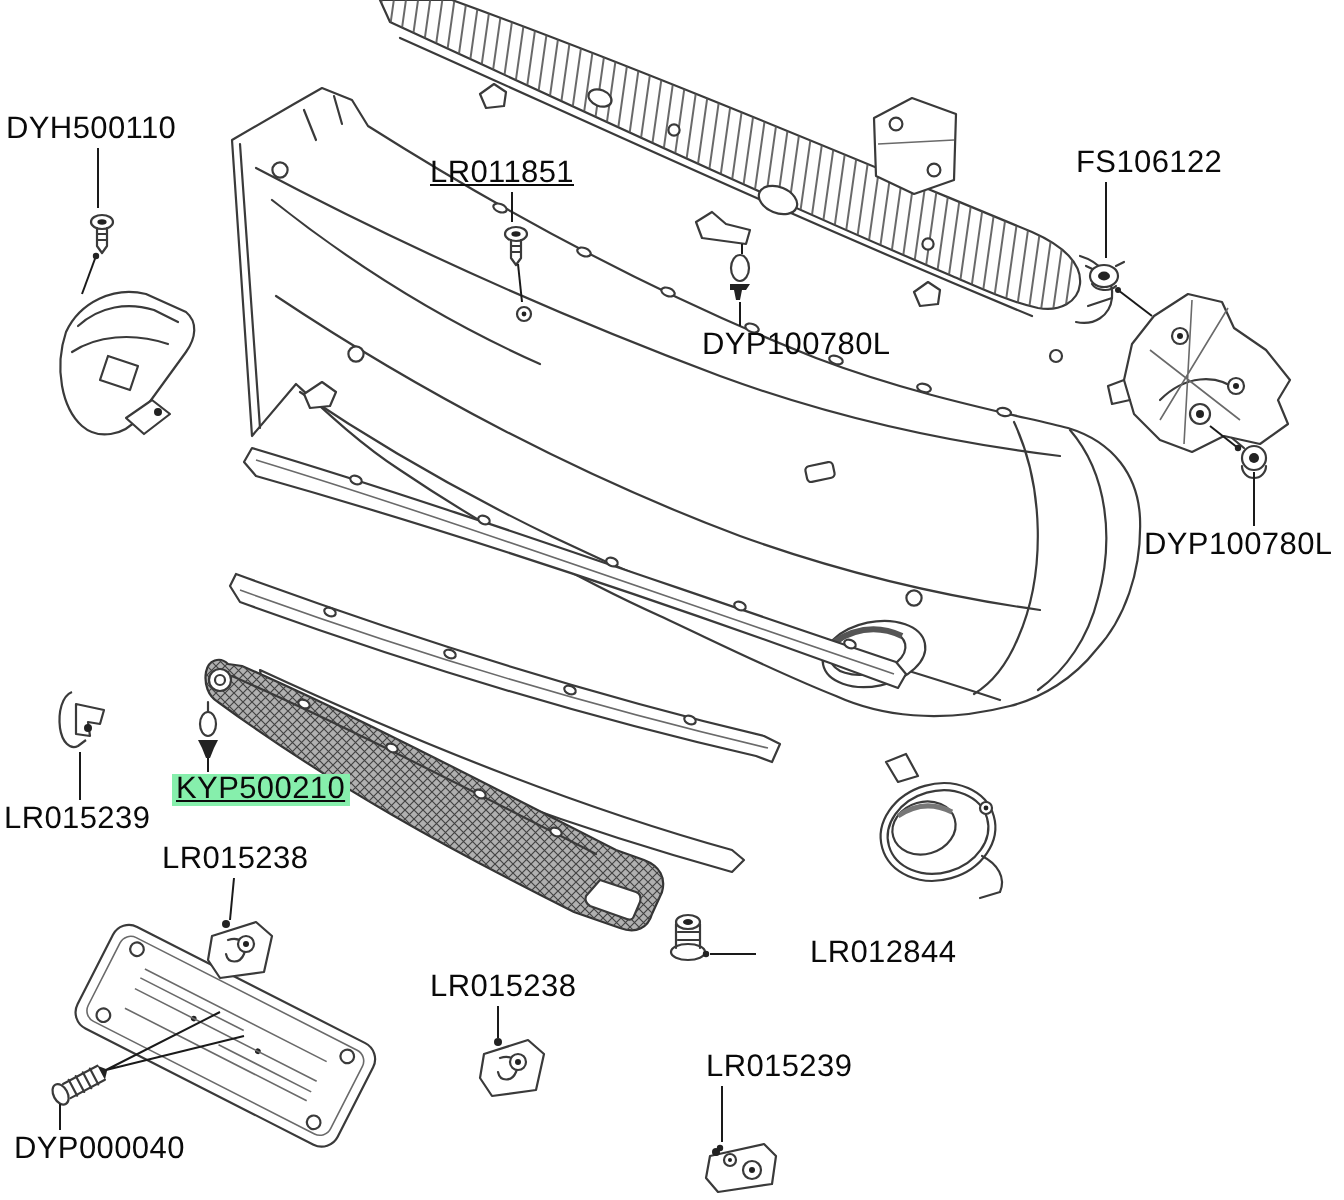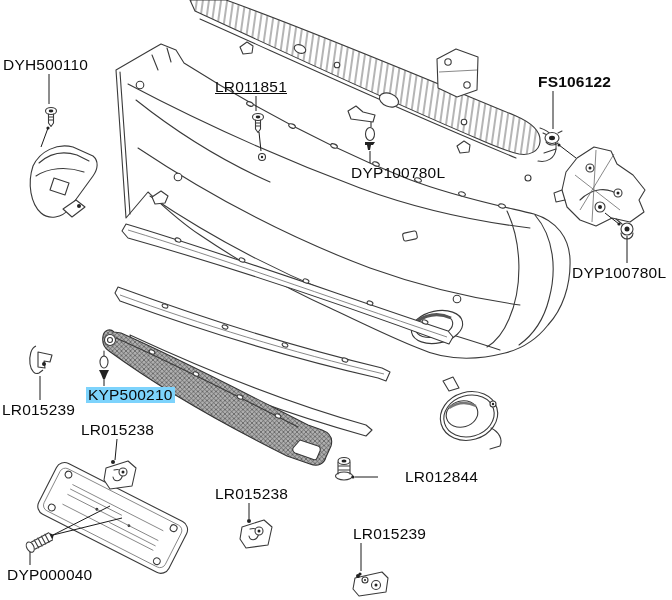--- a/index.html
+++ b/index.html
@@ -1,21 +1,21 @@
 <!DOCTYPE html>
 <html><head>
 <meta charset="utf-8">
 <style>
   html,body{margin:0;padding:0;background:#fff;}
   #stage{position:relative;width:672px;height:600px;background:#fff;overflow:hidden;
          font-family:"Liberation Sans",sans-serif;}
   #art{position:absolute;left:0;top:0;}
   .callout{position:absolute;font-size:15.5px;line-height:16px;color:#0a0a0a;
            white-space:nowrap;letter-spacing:0.2px;}
-  .callout.boxed{background:#7dd3fc;padding:0 2px;}
+  .callout.boxed{background:#86efac;padding:0 2px;text-decoration:underline;}
   svg *{vector-effect:non-scaling-stroke;}
   .ln{fill:none;stroke:#3a3a3a;stroke-width:1.1;stroke-linecap:round;stroke-linejoin:round;}
   .lnw{fill:#ffffff;stroke:#3a3a3a;stroke-width:1.1;stroke-linejoin:round;}
   .thin{fill:none;stroke:#6a6a6a;stroke-width:0.8;}
   .leader{fill:none;stroke:#1a1a1a;stroke-width:1;}
   .dark{fill:#222;stroke:none;}
 </style>
 </head>
 <body>
 
@@ -270,21 +270,21 @@
     <path class="leader" d="M355,477 L378,477"></path>
     <path class="leader" d="M361,543 L361,571"></path>
         <circle class="dark" cx="360" cy="574" r="1.6"></circle>
     <path class="leader" d="M30,552 L30,565"></path>
     <path class="leader" d="M53,535 L110,506 M53,535 L122,518"></path>
   </g>
 </svg>
 
 <div class="callout" style="left:3px;top:57px;">DYH500110</div>
 <div class="callout" style="left:215px;top:79px;text-decoration:underline;">LR011851</div>
-<div class="callout" style="left:538px;top:74px;font-weight:bold;">FS106122</div>
+<div class="callout" style="left:538px;top:74px;">FS106122</div>
 <div class="callout" style="left:351px;top:165px;">DYP100780L</div>
 <div class="callout" style="left:572px;top:265px;">DYP100780L</div>
 <div class="callout boxed" style="left:86px;top:387px;">KYP500210</div>
 <div class="callout" style="left:2px;top:402px;">LR015239</div>
 <div class="callout" style="left:81px;top:422px;">LR015238</div>
 <div class="callout" style="left:215px;top:486px;">LR015238</div>
 <div class="callout" style="left:381px;top:469px;margin-left:24px;">LR012844</div>
 <div class="callout" style="left:353px;top:526px;">LR015239</div>
 <div class="callout" style="left:7px;top:567px;">DYP000040</div>
 

